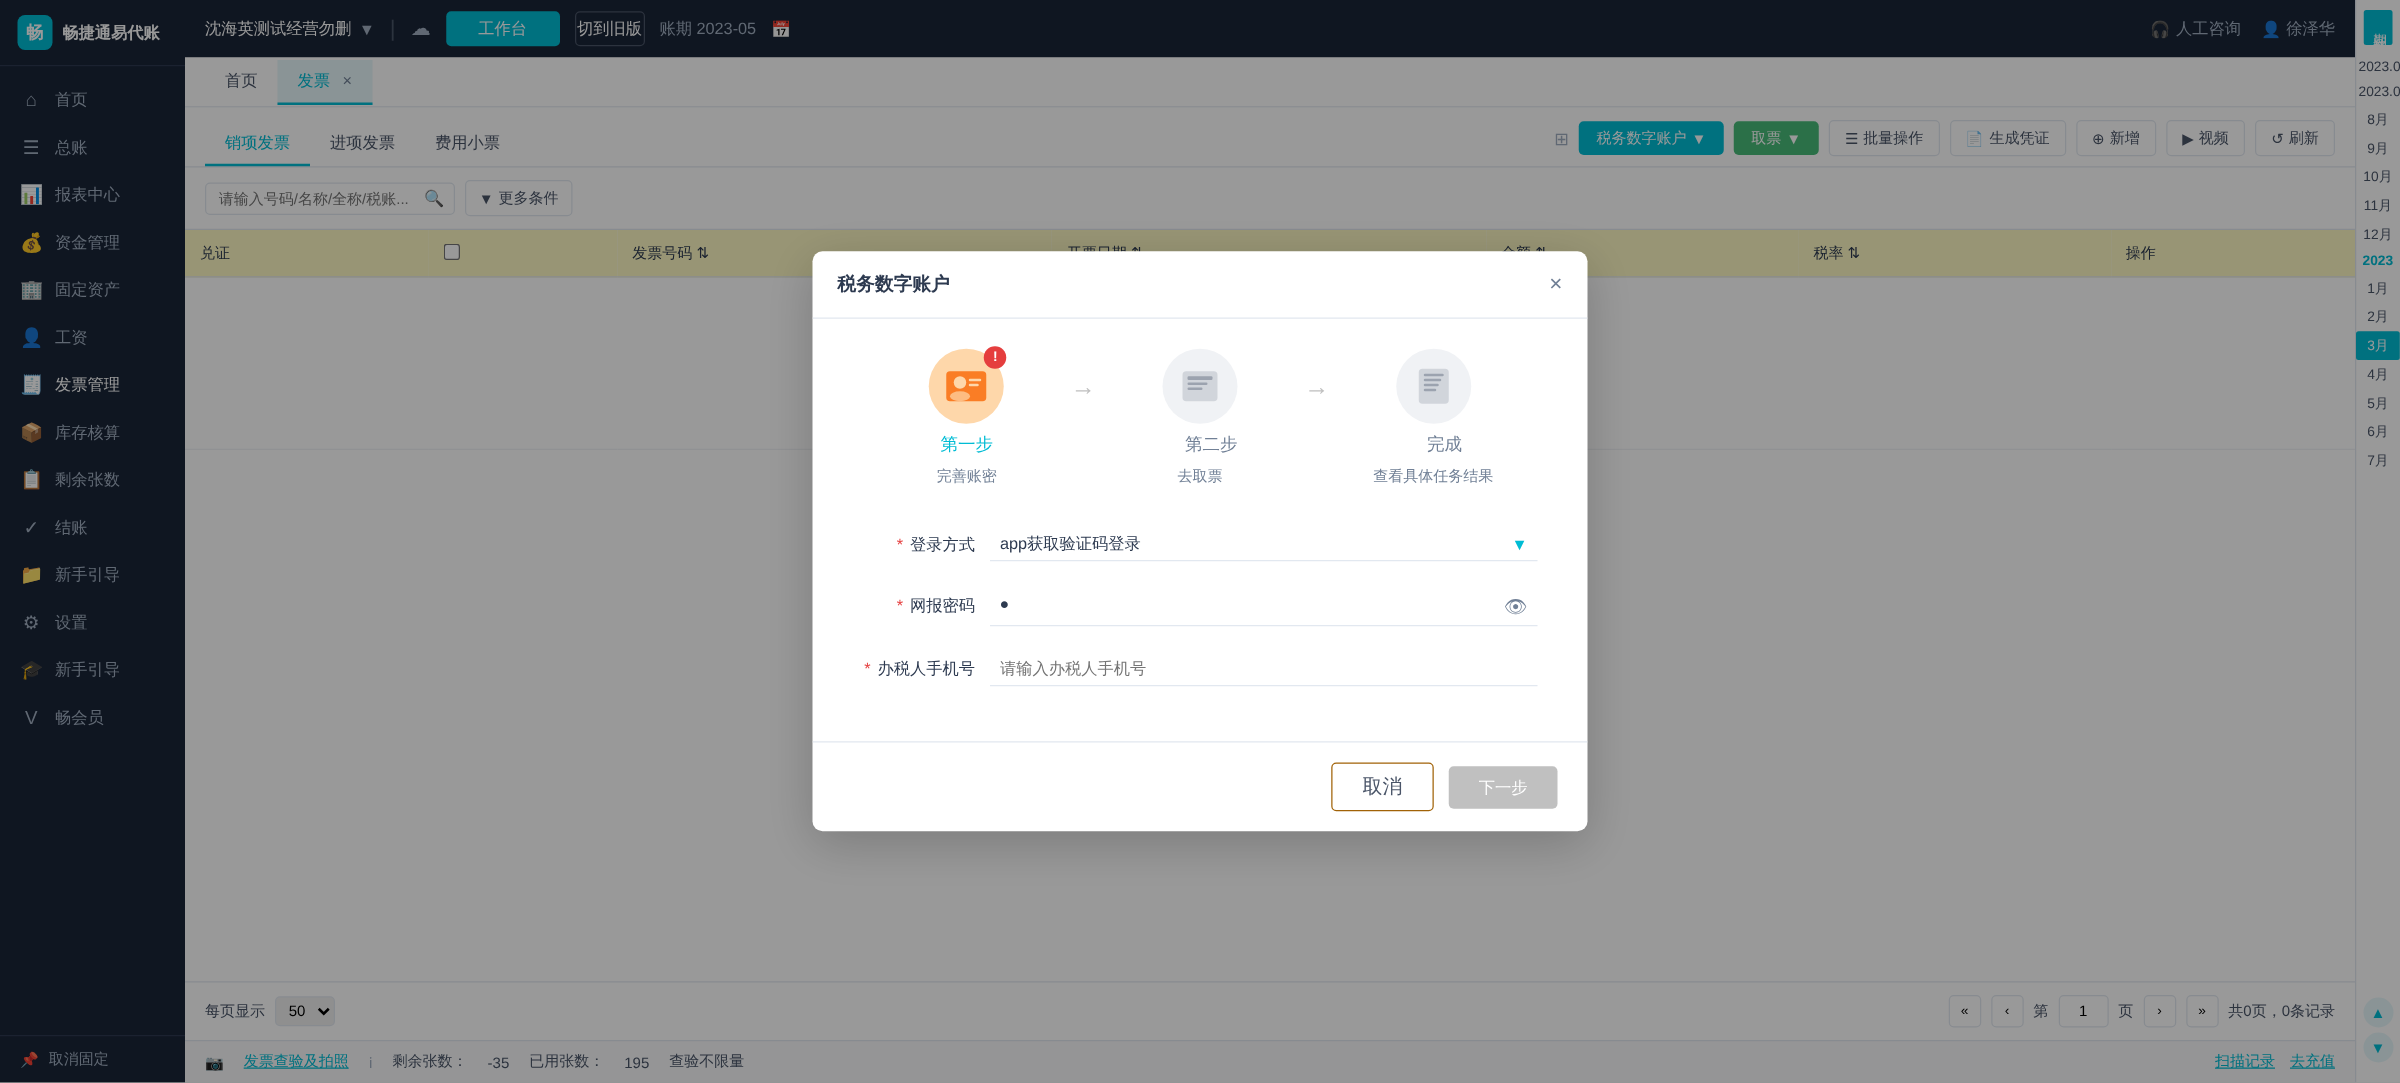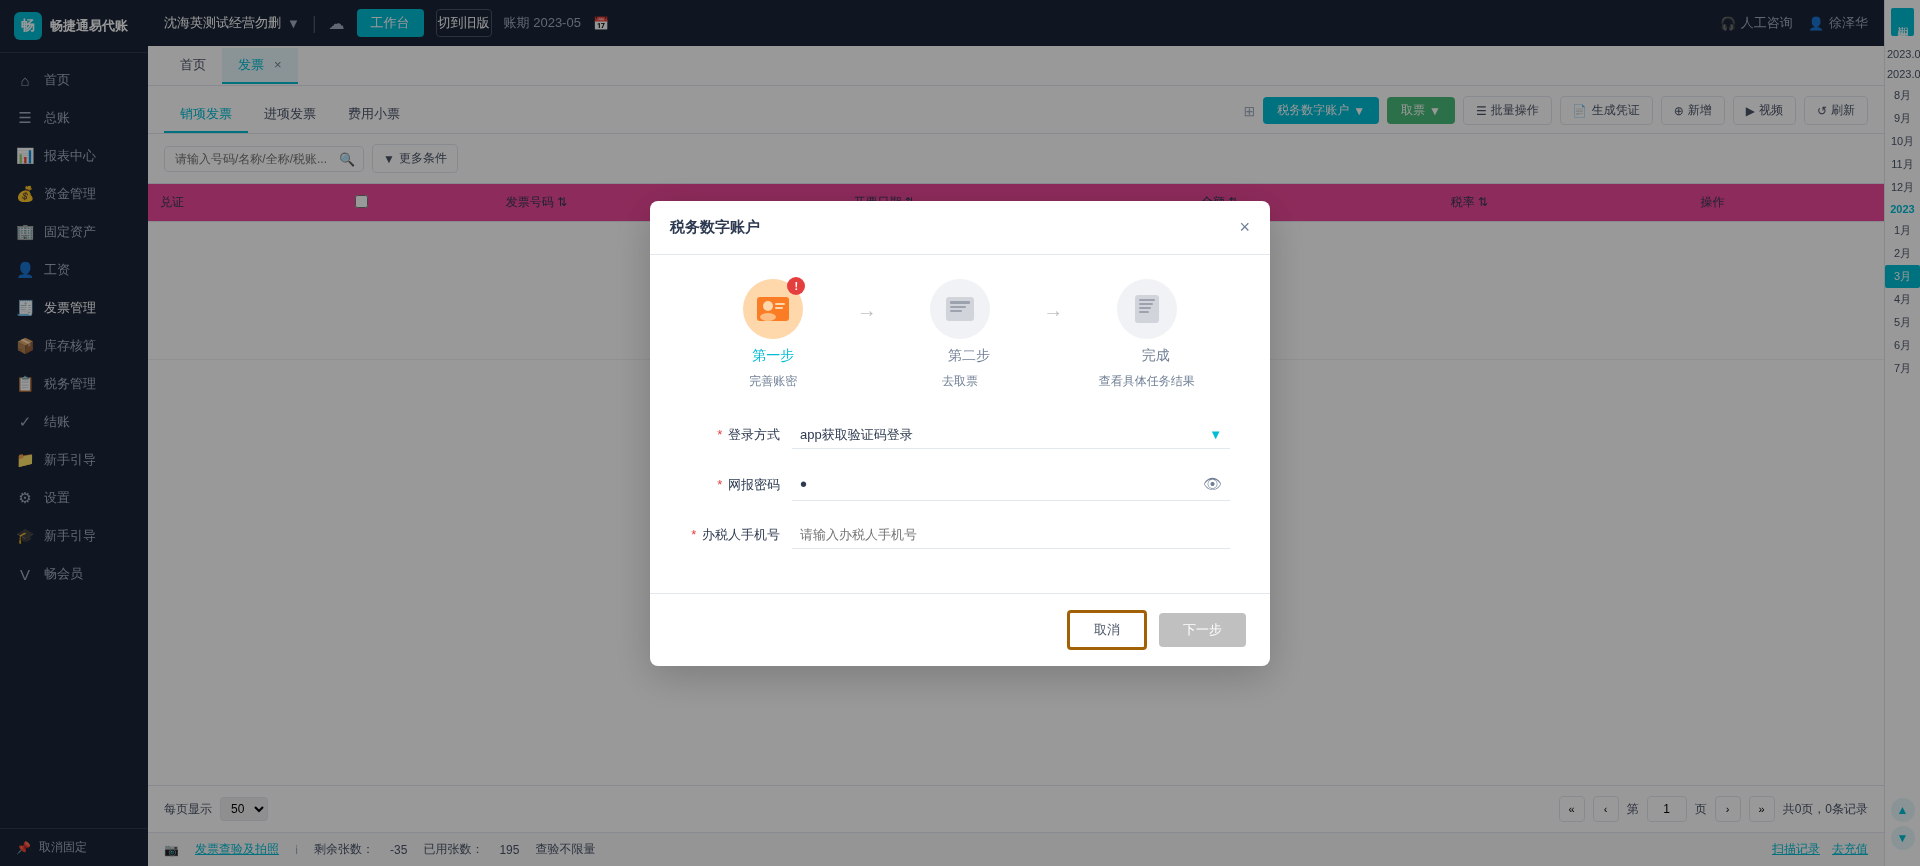--- a/index.html
+++ b/index.html
@@ -72,21 +72,21 @@
       display: flex;
       align-items: center;
       gap: 6px;
       color: white;
       font-size: 13px;
     }
     .header-btn {
       background: #00bcd4;
       color: white;
       border: none;
-      padding: 5px 14px;
+      padding: 5px 26px;
       border-radius: 4px;
       cursor: pointer;
       font-size: 13px;
     }
     .header-btn-outline {
       background: transparent;
       color: white;
       border: 1px solid #4a5568;
       padding: 4px 1px;
       border-radius: 4px;
@@ -208,21 +208,21 @@
       cursor: pointer;
       font-size: 12px;
       display: flex;
       align-items: center;
       gap: 4px;
     }
 
     
     .table-container { flex: 1; overflow: auto; }
     table { width: 100%; border-collapse: collapse; font-size: 12px; }
-    thead tr { background: #ec4899; }
+    thead tr { background: #fef9c3; }
     th { padding: 10px 12px; text-align: left; font-weight: 500; color: #2d3a50; border-bottom: 1px solid #e2e8f0; white-space: nowrap; }
     td { padding: 10px 12px; border-bottom: 1px solid #f0f2f5; color: #4a5568; }
     .table-footer {
       padding: 10px 16px;
       display: flex;
       align-items: center;
       justify-content: space-between;
       border-top: 1px solid #e2e8f0;
       font-size: 12px;
       color: #4a5568;
@@ -410,26 +410,26 @@
       display: flex;
       align-items: center;
       border-bottom: 1px solid #e2e8f0;
       padding: 4px 8px;
     }
     .password-dot { color: #2d3a50; font-size: 20px; }
     .password-toggle { margin-left: auto; color: #718096; cursor: pointer; font-size: 15px; }
 
     
     .btn-cancel {
-      border: 3px solid #a16207;
+      border: 1px solid #a16207;
       background: white;
       padding: 8px 24px;
       border-radius: 4px;
       cursor: pointer;
-      font-size: 13px;
+      font-size: 16px;
       color: #4a5568;
     }
     .btn-next {
       background: #c0c0c0;
       color: white;
       border: none;
       padding: 8px 24px;
       border-radius: 4px;
       cursor: pointer;
       font-size: 13px;
@@ -474,21 +474,21 @@
     <div class="sidebar-item active">
       <span class="sidebar-item-icon">🧾</span>
       <span>发票管理</span>
     </div>
     <div class="sidebar-item">
       <span class="sidebar-item-icon">📦</span>
       <span>库存核算</span>
     </div>
     <div class="sidebar-item">
       <span class="sidebar-item-icon">📋</span>
-      <span>税务管理</span>
+      <span>剩余张数</span>
     </div>
     <div class="sidebar-item">
       <span class="sidebar-item-icon">✓</span>
       <span>结账</span>
     </div>
     <div class="sidebar-item">
       <span class="sidebar-item-icon">📁</span>
       <span>新手引导</span>
     </div>
     <div class="sidebar-item">

